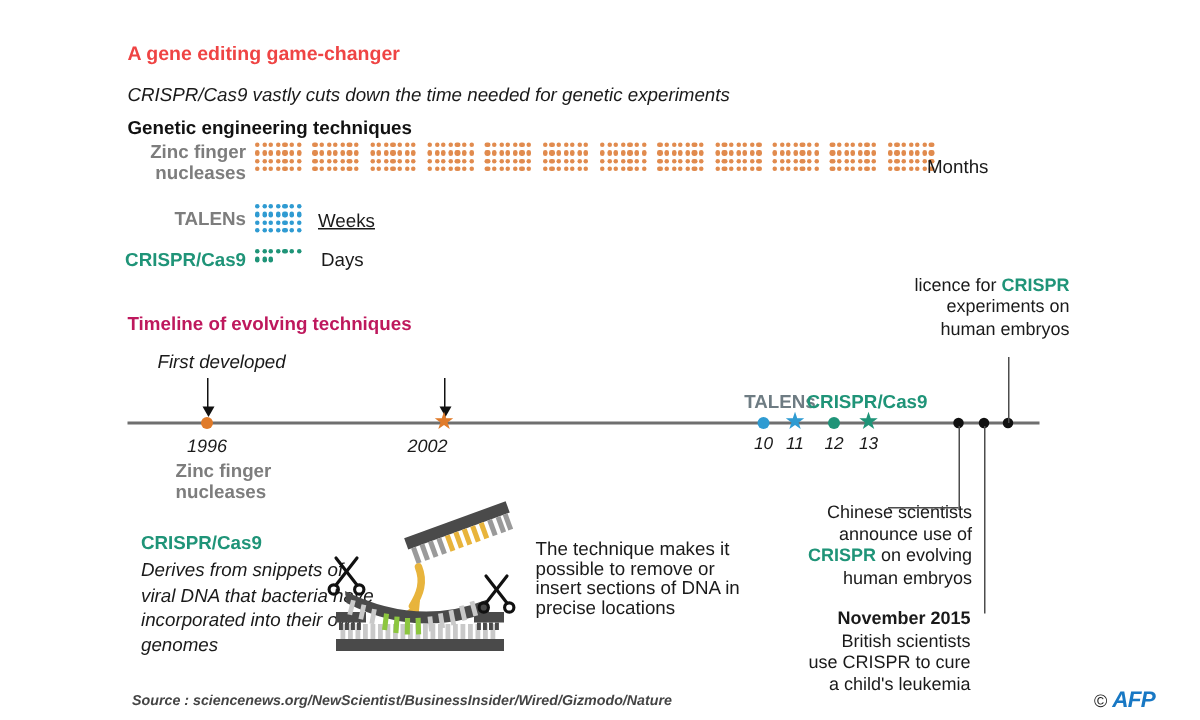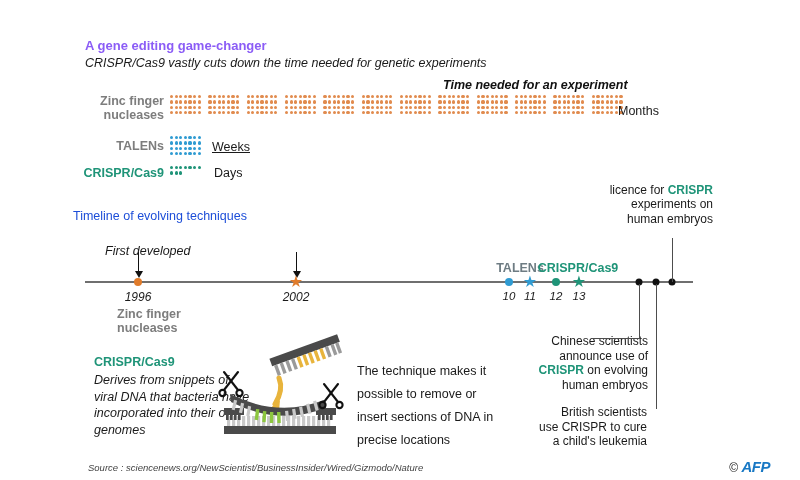--- a/index.html
+++ b/index.html
@@ -23,24 +23,24 @@
     left: 84px;
     top: 6px;
     font-size: 25px;
     font-weight: bold;
     letter-spacing: -0.3px;
     color: #111111;
   }
   .subtitle {
     position: absolute;
     left: 85px;
-    top: 38px;
+    top: 28px;
     font-size: 13px;
     font-weight: bold;
-    color: #8b5cf6;
+    color: #ef4444;
   }
   .standfirst {
     position: absolute;
     left: 85px;
     top: 56px;
     font-size: 12.5px;
     font-style: italic;
     color: #1a1a1a;
   }
 
@@ -103,25 +103,25 @@
   #zinc-dots  { left: 170px; top: 95px; }
   #talen-dots { left: 170px; top: 136px; }
   #crispr-dots{ left: 170px; top: 166px; }
 
   #talen-dots .month-block,
   #crispr-dots .month-block { margin-right: 0; }
 
   
   .sec2-head {
     position: absolute;
-    left: 73px;
+    left: 85px;
     top: 209px;
     font-size: 12.5px;
-    font-weight: normal;
-    color: #1d4ed8;
+    font-weight: bold;
+    color: #be185d;
   }
 
   .axis {
     position: absolute;
     left: 85px;
     top: 281px;
     width: 608px;
     height: 2.4px;
     background: #6f6f6f;
   }
@@ -236,32 +236,33 @@
     line-height: 16.5px;
     color: #1a1a1a;
   }
 
   .technique-body {
     position: absolute;
     left: 357px;
     top: 360px;
     width: 140px;
     font-size: 12.5px;
-    line-height: 23px;
+    line-height: 13px;
     color: #1a1a1a;
   }
 
   
   .source {
     position: absolute;
     left: 88px;
     top: 462px;
     font-size: 9.5px;
     font-style: italic;
     color: #444444;
+    font-weight: bold;
   }
   .afp {
     position: absolute;
     right: 30px;
     top: 458px;
     font-size: 12px;
     color: #1a1a1a;
   }
   .afp b {
     color: #1878c4;
@@ -278,21 +279,21 @@
   }
 </style>
 </head>
 <body>
 
 <div id="page">
 
   <div class="subtitle">A gene editing game-changer</div>
   <div class="standfirst">CRISPR/Cas9 vastly cuts down the time needed for genetic experiments</div>
 
-  <div class="sec1-right">Time needed for an experiment</div>
+  <div class="sec1-head">Genetic engineering techniques</div>
 
   <div class="tech-label lbl-zinc">
     <div>Zinc finger</div>
     <div>nucleases</div>
   </div>
   <div class="tech-label lbl-talen">TALENs</div>
   <div class="tech-label lbl-crispr">CRISPR/Cas9</div>
 
   <div class="dotgrid" id="zinc-dots">
       <div class="month-block">
@@ -703,40 +704,40 @@
       </div>
     </div>
 
   <div class="unit-label unit-months">Months</div>
   <div class="unit-label unit-weeks">Weeks</div>
   <div class="unit-label unit-days">Days</div>
 
   <div class="sec2-head">Timeline of evolving techniques</div>
   <div class="axis"></div>
 
-  <div class="tl-caption" style="left:105px; top:234px;margin-top:10px;">First developed</div>
+  <div class="tl-caption" style="left:105px; top:234px;">First developed</div>
   <div class="tl-arrow" style="left:138px; top:252px; height:20px;"></div>
 
   <div class="tl-arrow" style="left:296px; top:252px; height:20px;"></div>
 
   <div class="tl-techlabel blue" style="left:520px; top:261px;">TALENs</div>
   <div class="tl-techlabel green" style="left:578px; top:261px;">CRISPR/Cas9</div>
 
   <div class="tl-dot orange" style="left:138px;"></div>
   <div class="tl-star orange" style="left:296px;">★</div>
   <div class="tl-dot blue" style="left:509px;"></div>
   <div class="tl-star blue" style="left:530px;">★</div>
   <div class="tl-dot green" style="left:556px;"></div>
   <div class="tl-star green" style="left:579px;">★</div>
   <div class="tl-dot black" style="left:639px;"></div>
   <div class="tl-dot black" style="left:656px;"></div>
   <div class="tl-dot black" style="left:672px;"></div>
 
   <div class="tl-year" style="left:138px;">1996</div>
-  <div class="tl-year" style="left:296px;">2002</div>
+  <div class="tl-year" style="left:285px;">2002</div>
   <div class="tl-year small" style="left:509px;">10</div>
   <div class="tl-year small" style="left:530px;">11</div>
   <div class="tl-year small" style="left:556px;">12</div>
   <div class="tl-year small" style="left:579px;">13</div>
 
   <div class="belowaxis-label" style="left:117px; top:307px;">
     <div>Zinc finger</div>
     <div>nucleases</div>
   </div>
 
@@ -751,20 +752,21 @@
   <div class="callout" style="left:468px; top:334px; width:180px;">
     <span>Chinese scientists</span><br>
     <span>announce use of</span><br>
     <span class="hl">CRISPR</span><span> on evolving</span><br>
     <span>human embryos</span>
   </div>
   <div class="leader horz" style="left:592px; top:338px; width:47px;"></div>
   <div class="leader vert" style="left:639px; top:284px; height:55px;"></div>
 
   <div class="callout" style="left:512px; top:405px; width:135px;">
+    <span class="co-date">November 2015</span>
     <span>British scientists</span><br>
     <span>use CRISPR to cure</span><br>
     <span>a child's leukemia</span>
   </div>
   <div class="leader vert" style="left:656px; top:284px; height:125px;"></div>
 
   <div class="crispr-h">CRISPR/Cas9</div>
   <div class="crispr-body">Derives from snippets of viral DNA that bacteria have incorporated into their own genomes</div>
 
   <div class="technique-body">The technique makes it possible to remove or insert sections of DNA in precise locations</div>

